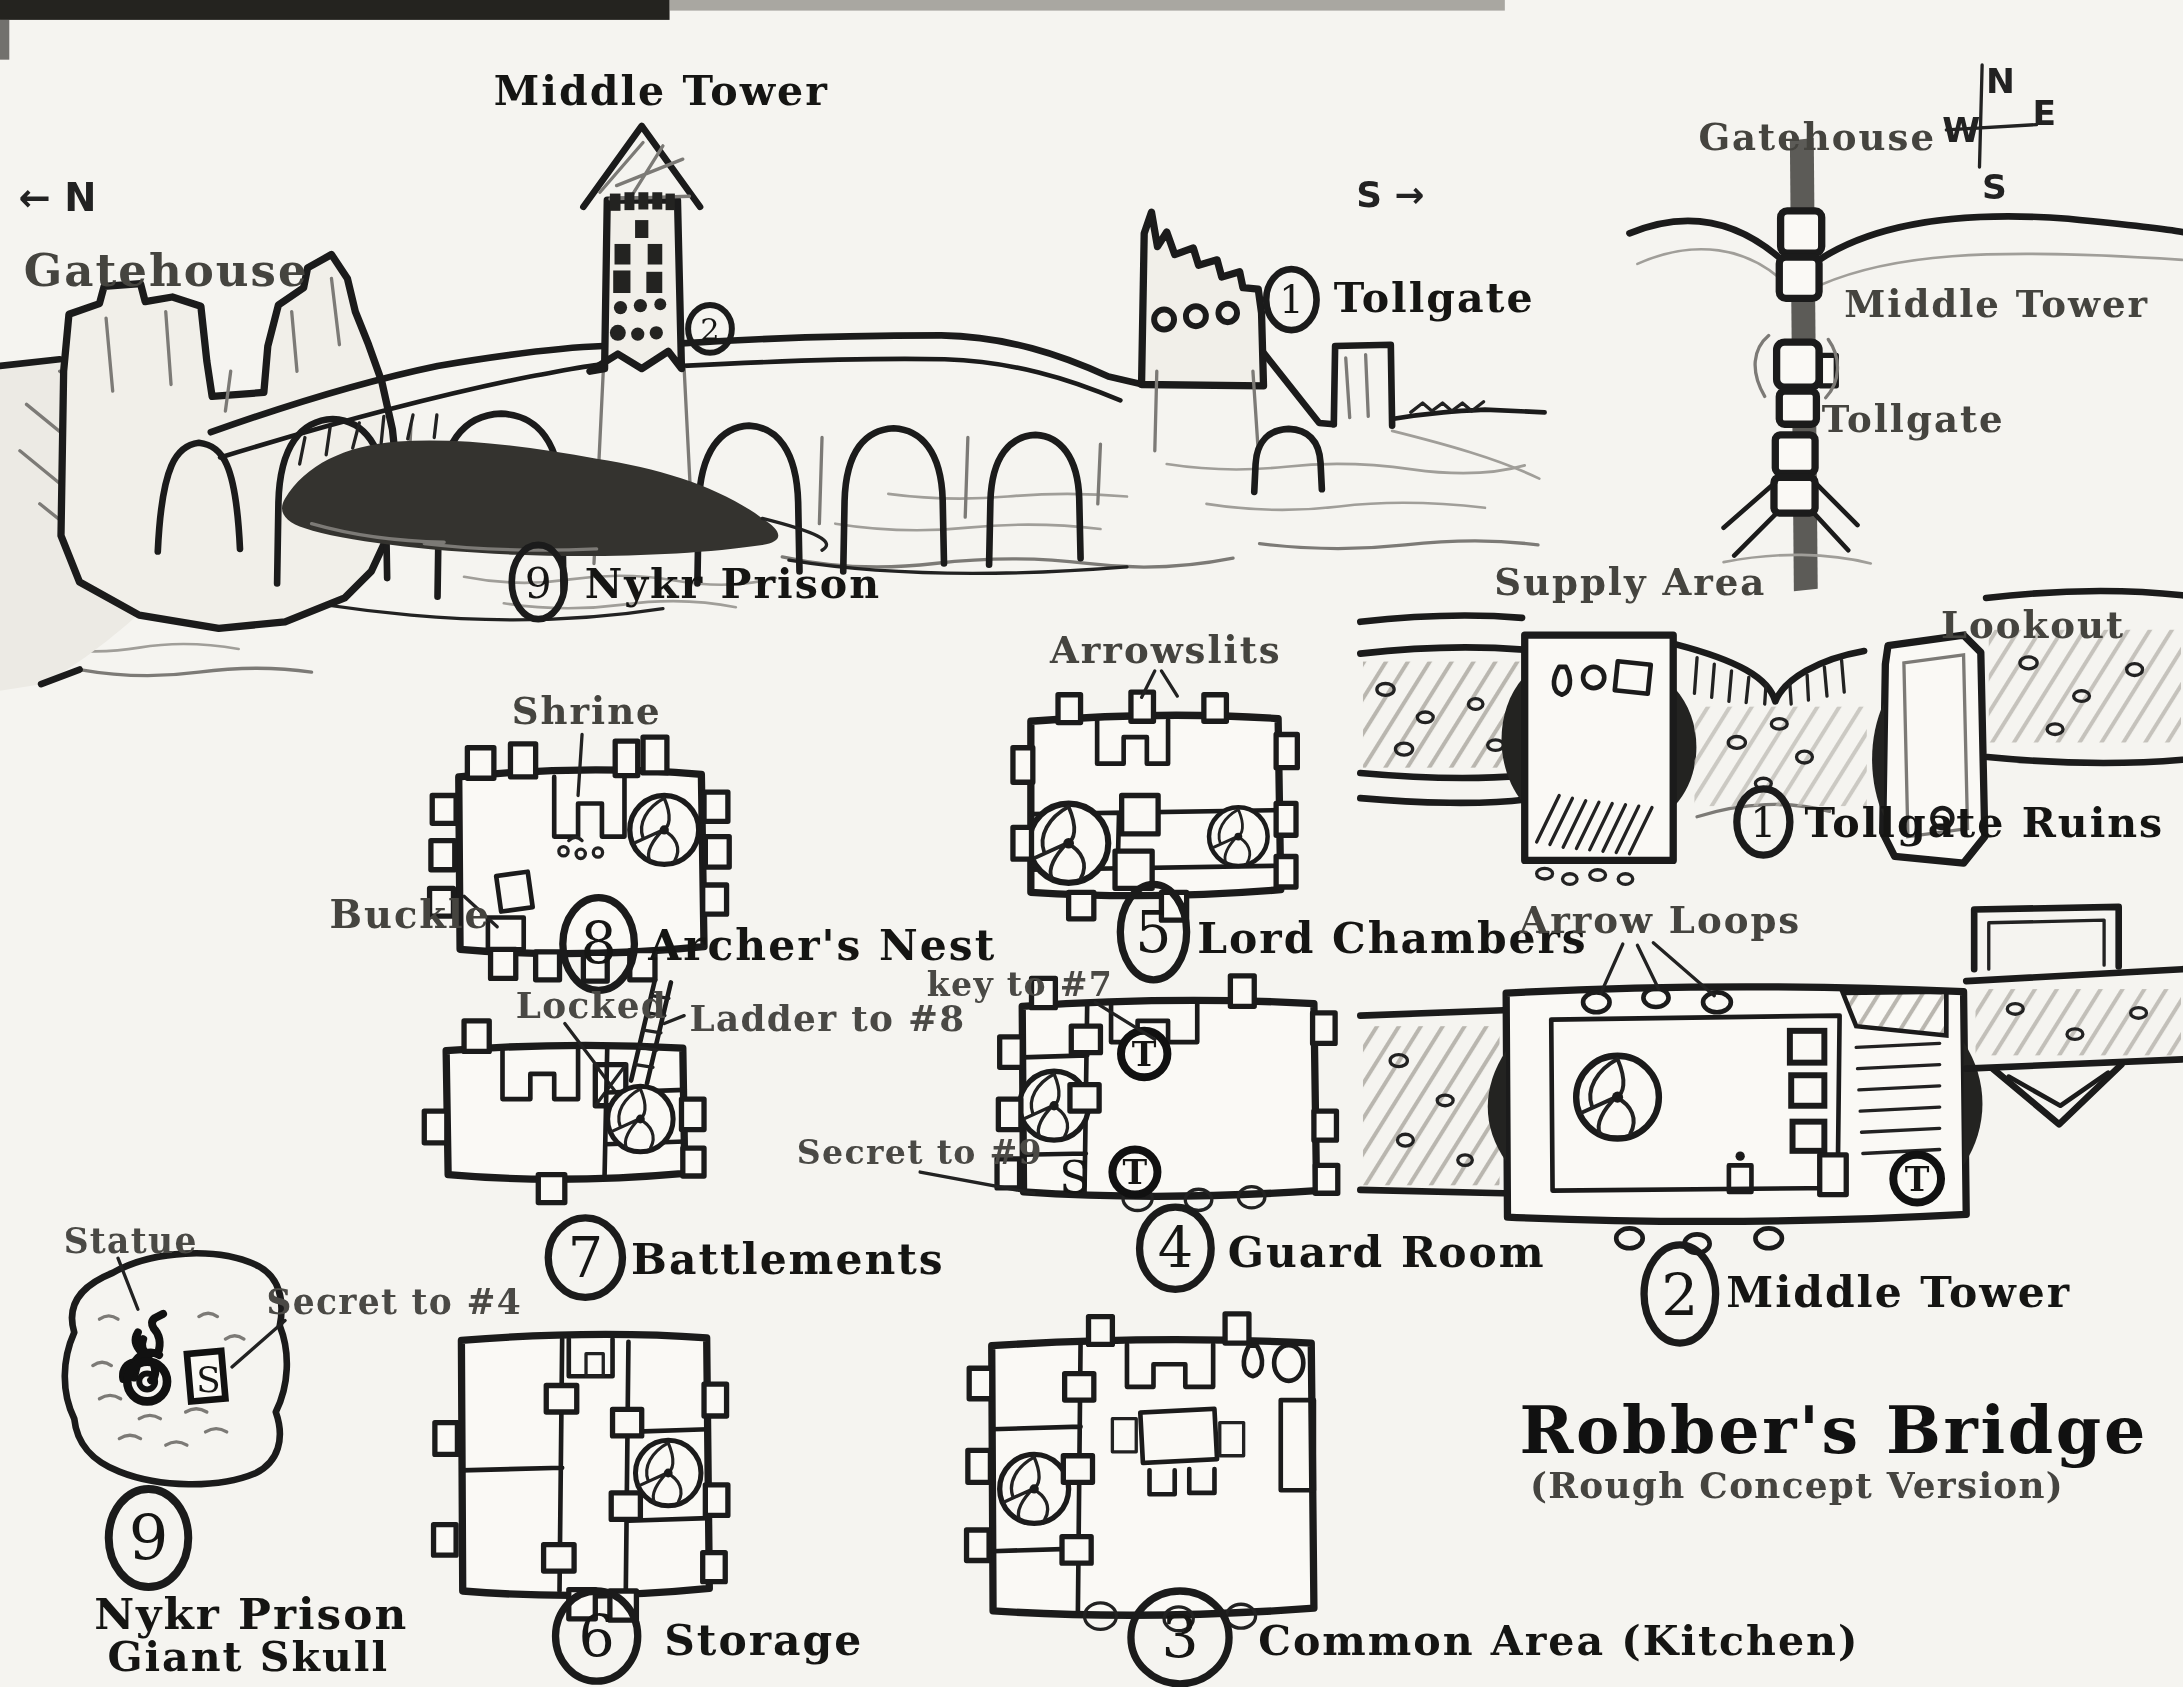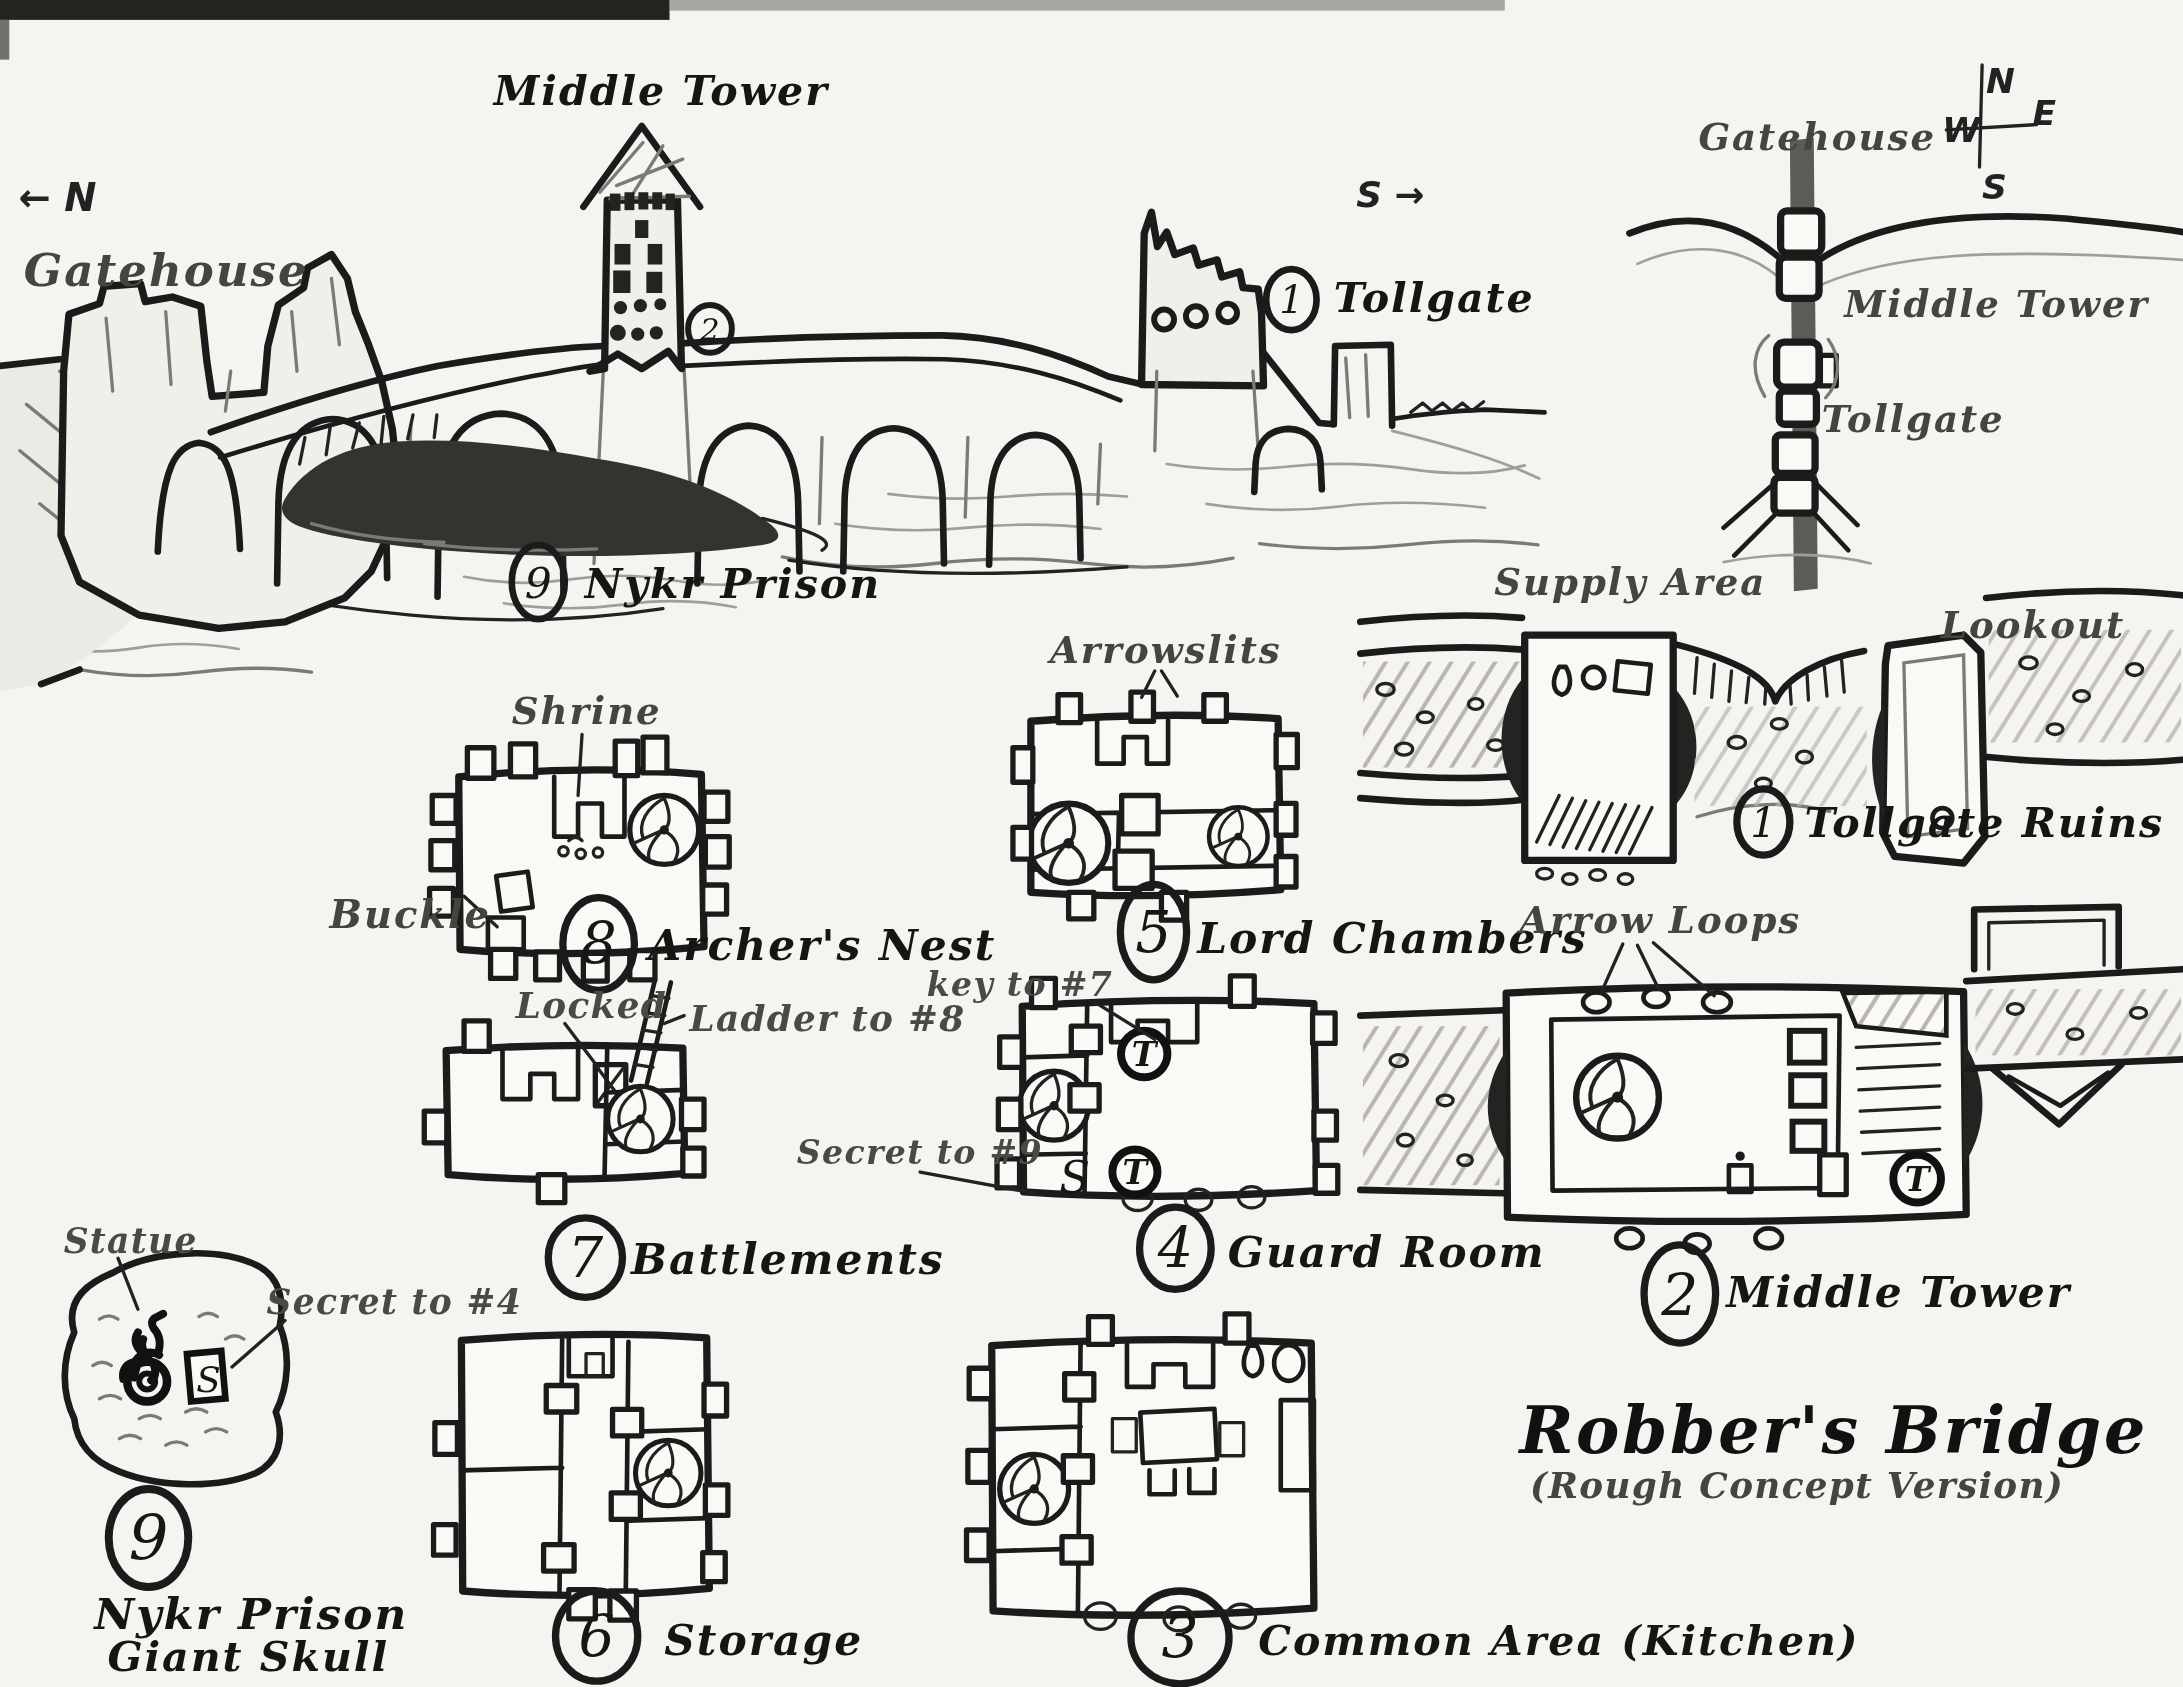--- a/index.html
+++ b/index.html
@@ -1,16 +1,16 @@
 <!DOCTYPE html>
 <html style="font-size:10.6px"><head>
 <meta charset="utf-8">
 <style>
   html,body{margin:0;padding:0;background:#dedcd7;}
-  .page-wrap{width:100%;max-width:2183px;margin:0 auto;font-style:italic;}
+  .page-wrap{width:100%;max-width:2183px;margin:0 auto;}
   svg{display:block;width:100%;height:auto;background:#f5f4f0;}
   .ink{fill:none;stroke:#1b1b1b;stroke-width:10;stroke-linecap:round;stroke-linejoin:round;}
   .ink-mid{fill:none;stroke:#1b1b1b;stroke-width:7;stroke-linecap:round;stroke-linejoin:round;}
   .ink-thin{fill:none;stroke:#222;stroke-width:5;stroke-linecap:round;stroke-linejoin:round;}
   .pencil{fill:none;stroke:#a09e99;stroke-width:4;stroke-linecap:round;}
   .pencil-dk{fill:none;stroke:#7c7a76;stroke-width:5;stroke-linecap:round;}
   .room{fill:#faf9f5;stroke:#1b1b1b;stroke-width:11;stroke-linejoin:round;}
   .door{fill:#faf9f5;stroke:#1b1b1b;stroke-width:8;stroke-linejoin:round;}
   .solid{fill:#232321;stroke:none;}
   .struct{fill:#f1efe9;stroke:#1b1b1b;stroke-width:11;stroke-linejoin:round;}

